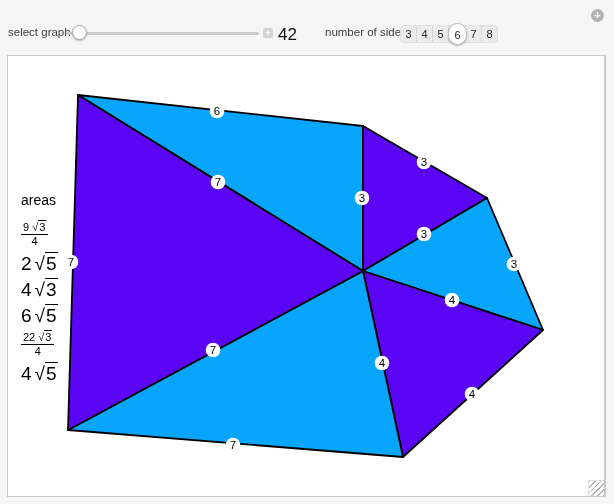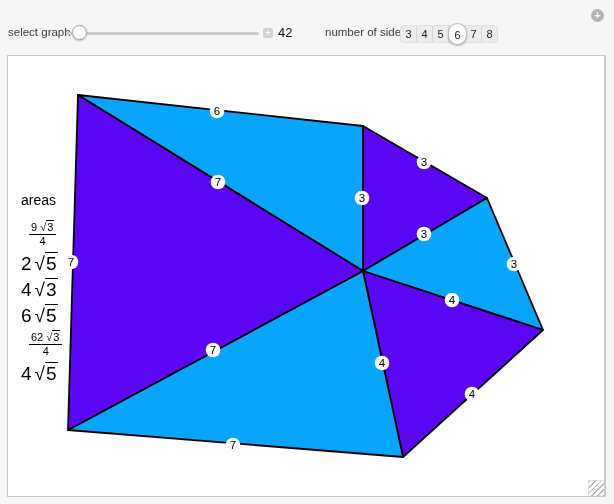--- a/index.html
+++ b/index.html
@@ -20,21 +20,21 @@
   .slider-thumb {
     position:absolute; left:6px; top:-7px; width:15px; height:15px;
     background:#ffffff; border:1px solid #a8a8a8; border-radius:50%;
     box-shadow:0 1px 2px rgba(0,0,0,0.25); box-sizing:border-box;
   }
   .plus-btn {
     position:absolute; left:263px; top:28px; width:10px; height:10px;
     background:#d2d2d2; border-radius:2px; color:#ffffff;
     font-size:9px; line-height:10px; text-align:center; font-weight:bold;
   }
-  .slider-value { position:absolute; left:278px; top:25px; font-size:13px; color:#111; }
+  .slider-value { position:absolute; left:278px; top:25px; font-size:17px; color:#111; }
   .setter {
     position:absolute; left:400px; top:25px; height:16px;
     background:#ececec; border:1px solid #e0e0e0; border-radius:4px;
     display:flex; align-items:center; box-sizing:content-box;
   }
   .setter-opt {
     width:15px; text-align:center; font-size:11px; color:#222;
     line-height:16px; border-right:1px solid #d8d8d8;
   }
   .setter-opt:last-child { border-right:none; }
@@ -52,21 +52,21 @@
   .panel {
     position:absolute; left:7px; top:55px; width:596px; height:440px;
     background:#ffffff; border:1px solid #c9c9c9; border-right-width:2px;
   }
   .panel svg { position:absolute; left:0; top:0; font-family:"Liberation Sans", sans-serif; }
   
   .areas { position:absolute; left:13px; top:136px; width:62px; color:#000; }
   .areas-title { font-size:14px; margin-bottom:13px; }
   .area-entry { margin-bottom:4px; }
   .plain-val { font-size:19px; white-space:nowrap; }
-  .frac { display:inline-block; text-align:center; font-size:11px;margin-left:8px; }
+  .frac { display:inline-block; text-align:center; font-size:11px; }
   .frac-top { display:block; border-bottom:1px solid #000; padding:0 2px 1px; white-space:nowrap; }
   .frac-bot { display:block; }
   .rad { border-top:1px solid #000; padding:0 1px; }
   .coef { margin-right:3px; }
   
   .resize-handle {
     position:absolute; right:0; bottom:0; width:15px; height:15px;
     border-left:1px solid #e0e0e0; border-top:1px solid #e0e0e0;
     background-image:repeating-linear-gradient(135deg, #b4b4b4 0 1px, transparent 1px 4px);
     background-color:#fff;
@@ -151,18 +151,18 @@
         <text x="464" y="342" text-anchor="middle" font-size="11.5" fill="#000000">4</text>
       </g>
     </svg>
   <div class="areas">
     <div class="areas-title">areas</div>
     <div id="areas-items">
         <div class="area-entry"><span class="frac"><span class="frac-top"><span class="coef">9</span><span><span>√</span><span class="rad">3</span></span></span><span class="frac-bot">4</span></span></div>
         <div class="area-entry"><span class="plain-val"><span class="coef">2</span><span><span>√</span><span class="rad">5</span></span></span></div>
         <div class="area-entry"><span class="plain-val"><span class="coef">4</span><span><span>√</span><span class="rad">3</span></span></span></div>
         <div class="area-entry"><span class="plain-val"><span class="coef">6</span><span><span>√</span><span class="rad">5</span></span></span></div>
-        <div class="area-entry"><span class="frac"><span class="frac-top"><span class="coef">62</span><span><span>√</span><span class="rad">3</span></span></span><span class="frac-bot">4</span></span></div>
+        <div class="area-entry"><span class="frac"><span class="frac-top"><span class="coef">22</span><span><span>√</span><span class="rad">3</span></span></span><span class="frac-bot">4</span></span></div>
         <div class="area-entry"><span class="plain-val"><span class="coef">4</span><span><span>√</span><span class="rad">5</span></span></span></div>
       </div>
   </div>
   <div class="resize-handle"></div>
 </div>
 
 </body></html>

